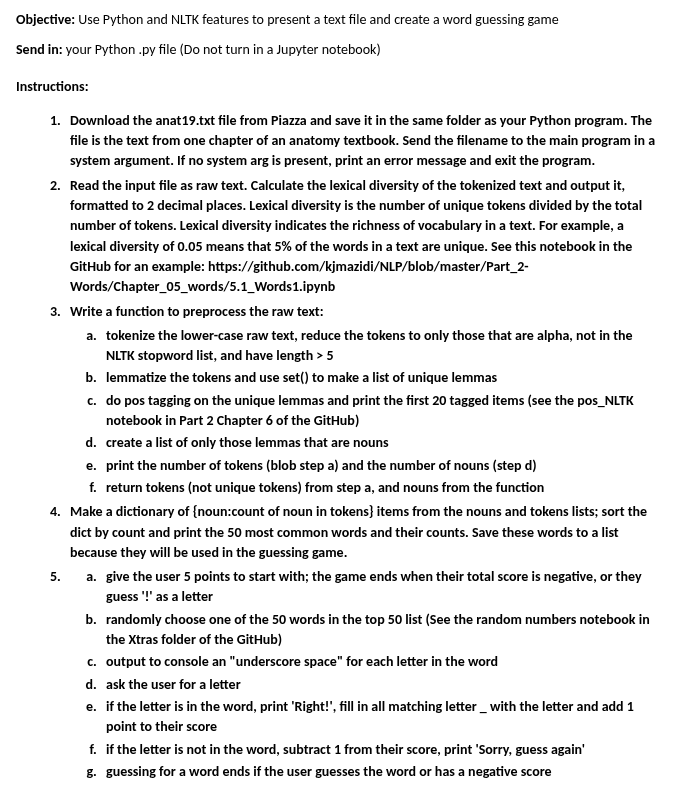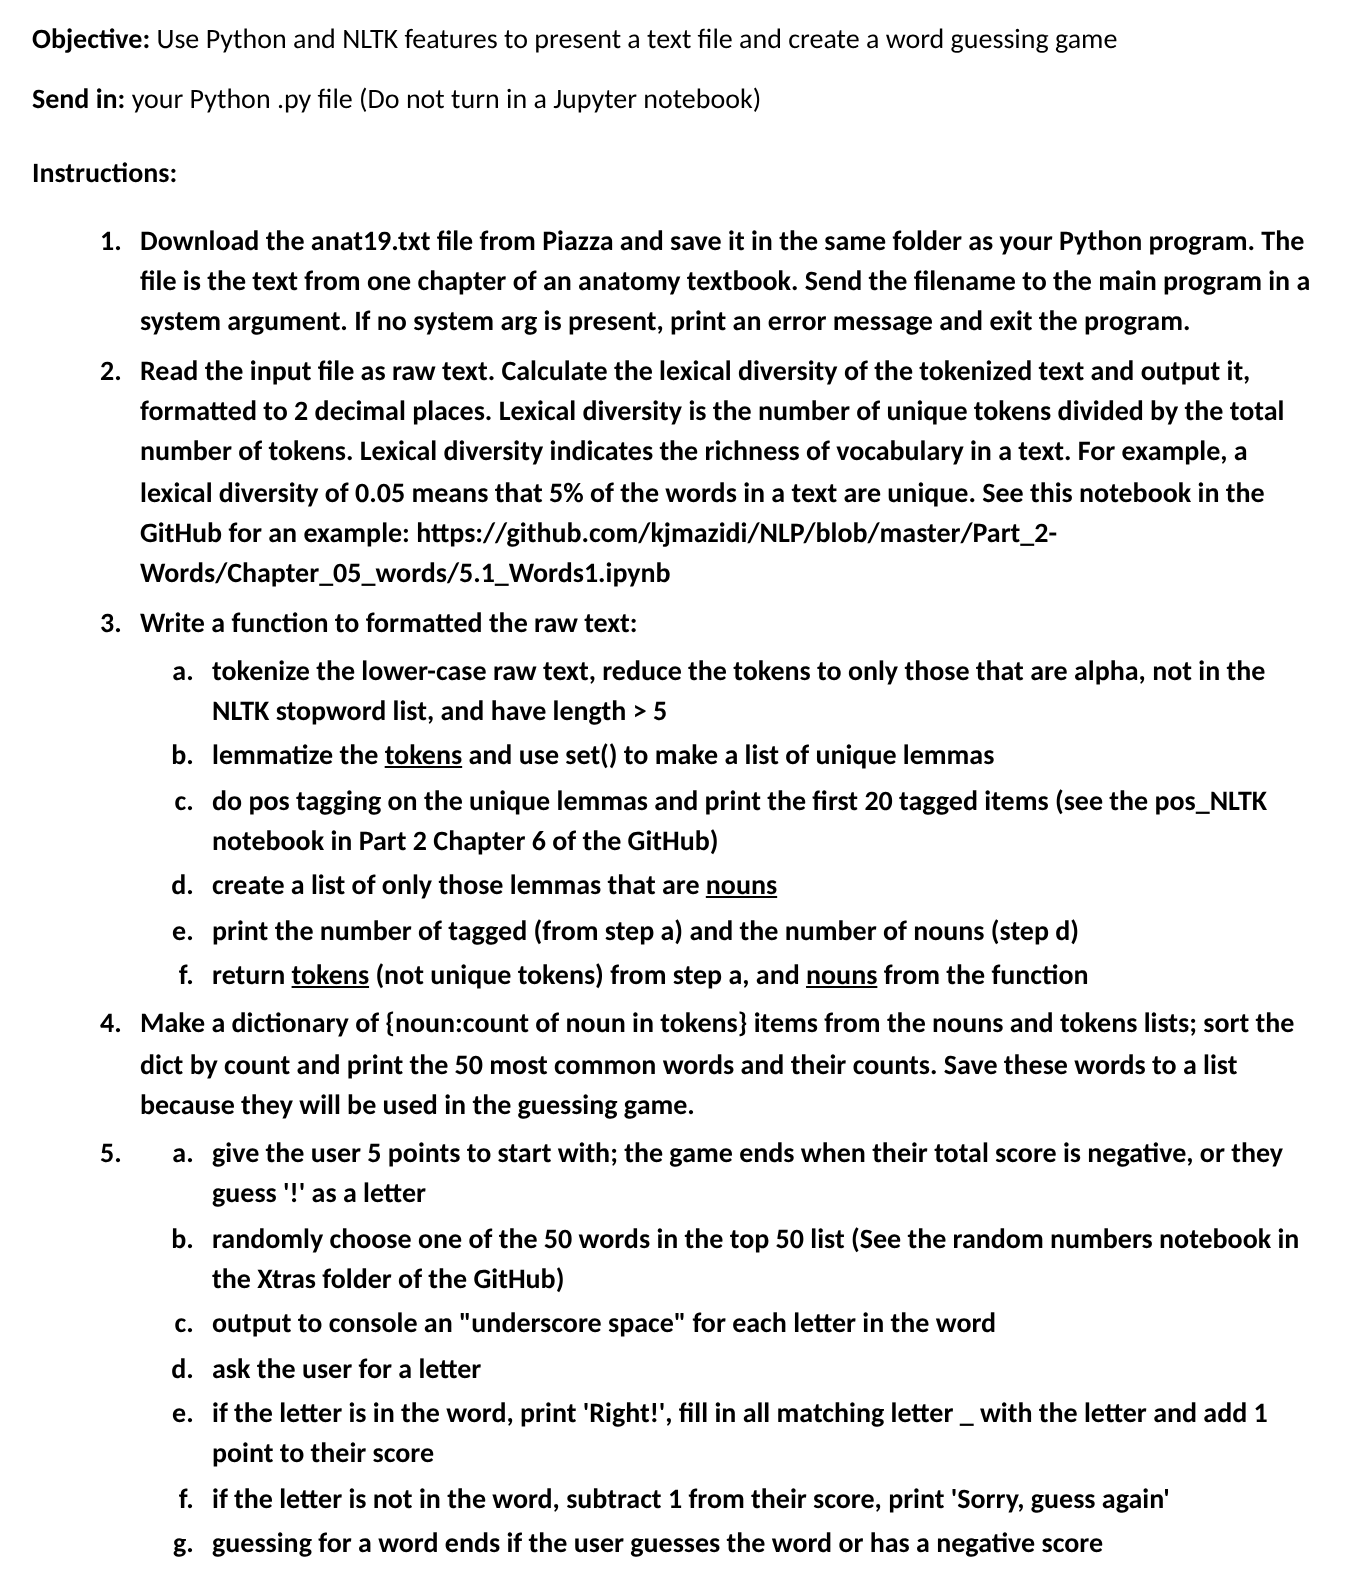--- a/index.html
+++ b/index.html
@@ -39,45 +39,45 @@
     ol.sub {
       list-style-type: lower-alpha;
       padding-left: 30px;
       margin-top: 4px;
     }
     ol.sub > li {
       font-weight: bold;
       margin-bottom: 2px;
       padding-left: 6px;
     }
-    .underline { text-decoration: underline; }
+    .underline { }
   </style>
 </head>
 <body>
 
 <div class="header-row">
   <span class="label">Objective:</span><span> Use Python and NLTK features to present a text file and create a word guessing game</span>
 </div>
 
 <div class="header-row">
   <span class="label">Send in:</span><span>  your Python .py file (Do not turn in a Jupyter notebook)</span>
 </div>
 
 <div class="instructions-label">Instructions:</div>
 
 <ol class="main">
   <li><span class="item-text">Download the anat19.txt file from Piazza and save it in the same folder as your Python program. The file is the text from one chapter of an anatomy textbook. Send the filename to the main program in a system argument. If no system arg is present, print an error message and exit the program.</span></li>
   <li><span class="item-text">Read the input file as raw text. Calculate the lexical diversity of the tokenized text and output it, formatted to 2 decimal places. Lexical diversity is the number of unique tokens divided by the total number of tokens. Lexical diversity indicates the richness of vocabulary in a text. For example, a lexical diversity of 0.05 means that 5% of the words in a text are unique. See this notebook in the GitHub for an example: https://github.com/kjmazidi/NLP/blob/master/Part_2-Words/Chapter_05_words/5.1_Words1.ipynb</span></li>
-  <li><span class="item-text">Write a function to formatted the raw text:</span>
+  <li><span class="item-text">Write a function to preprocess the raw text:</span>
     <ol class="sub">
       <li><span>tokenize the lower-case raw text, reduce the tokens to only those that are alpha, not in the NLTK stopword list, and have length &gt; 5</span></li>
       <li><span>lemmatize the </span><span class="underline">tokens</span><span> and use set() to make a list of unique lemmas</span></li>
       <li><span>do pos tagging on the unique lemmas and print the first 20 tagged items (see the pos_NLTK notebook in Part 2 Chapter 6 of the GitHub)</span></li>
       <li><span>create a list of only those lemmas that are </span><span class="underline">nouns</span></li>
-      <li><span>print the number of tagged (from step a) and the number of nouns (step d)</span></li>
+      <li><span>print the number of tokens (blob step a) and the number of nouns (step d)</span></li>
       <li><span>return </span><span class="underline">tokens</span><span> (not unique tokens) from step a, and </span><span class="underline">nouns</span><span> from the function</span></li>
     </ol>
   </li>
   <li><span class="item-text">Make a dictionary of {noun:count of noun in tokens} items from the nouns and tokens lists; sort the dict by count and print the 50 most common words and their counts. Save these words to a list because they will be used in the guessing game.</span></li>
   <li>
     <ol class="sub">
       <li><span>give the user 5 points to start with; the game ends when their total score is negative, or they guess '!' as a letter</span></li>
       <li><span>randomly choose one of the 50 words in the top 50 list (See the random numbers notebook in the Xtras folder of the GitHub)</span></li>
       <li><span>output to console an "underscore space" for each letter in the word</span></li>
       <li><span>ask the user for a letter</span></li>

